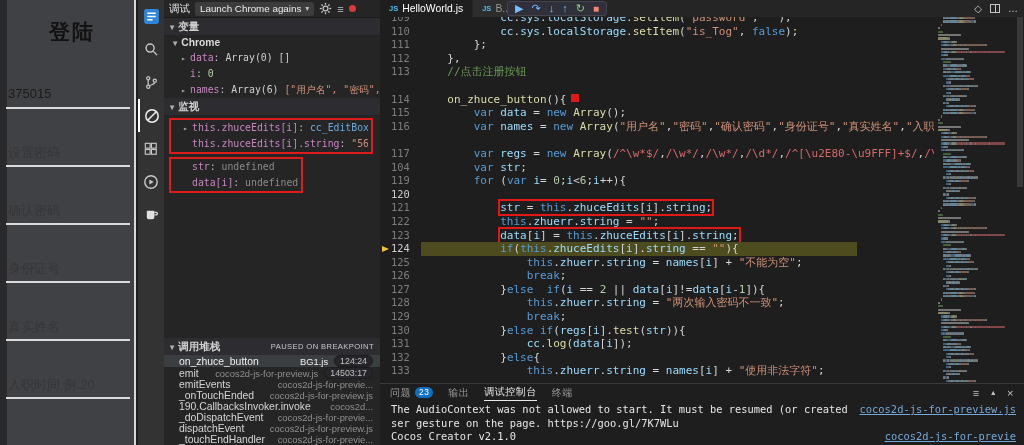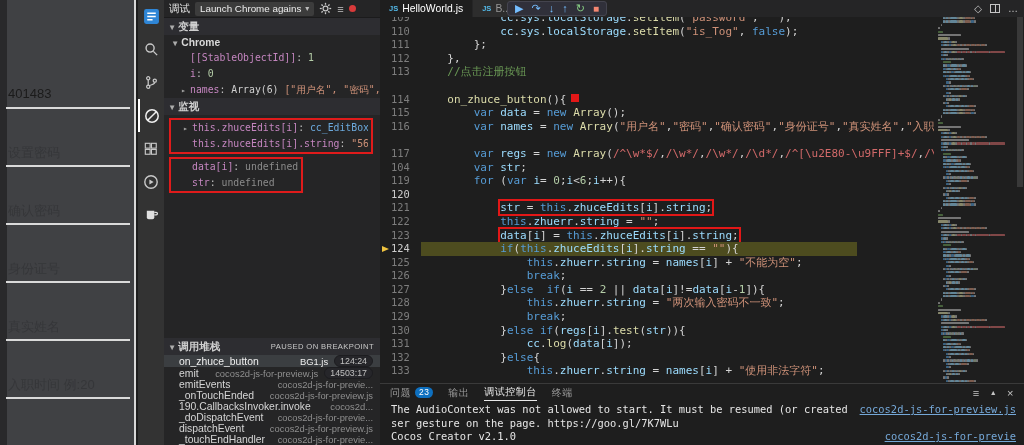--- a/index.html
+++ b/index.html
@@ -101,23 +101,24 @@
   .context{flex:1 1 auto;overflow:hidden}
   .conlink{flex:0 0 auto;margin-left:12px;color:#75a8d8;text-decoration:underline;cursor:pointer}
 </style>
 </head>
 <body>
 
 <div id="app">
 
   <aside class="preview">
     <div class="pv-edge"></div>
+    <div class="pv-title">登陆</div>
     <div id="pv-fields">
         <div class="pv-field" style="top: 86px;">
-          <div class="txt">401483</div>
+          <div class="txt">375015</div>
           <div class="ul"></div>
         </div>
         <div class="pv-field ph" style="top: 144px;">
           <div class="txt">设置密码</div>
           <div class="ul"></div>
         </div>
         <div class="pv-field ph" style="top: 202px;">
           <div class="txt">确认密码</div>
           <div class="ul"></div>
         </div>
@@ -213,37 +214,37 @@
 
     <div class="sec-h">
       <span class="chev">▾</span>
       <span>变量</span>
     </div>
     <div class="scope-row">
       <span class="chev">▾</span>
       <span>Chrome</span>
     </div>
     <div id="vars-list">
-        <div class="vrow"><span class="tw"></span><span class="vname">[[StableObjectId]]</span><span class="vsep">: </span><span class="vv-num">1</span></div>
+        <div class="vrow"><span class="tw">▸</span><span class="vname">data</span><span class="vsep">: </span><span class="vv-plain">Array(0) []</span></div>
         <div class="vrow"><span class="tw"></span><span class="vname">i</span><span class="vsep">: </span><span class="vv-num">0</span></div>
         <div class="vrow"><span class="tw">▸</span><span class="vname">names</span><span class="vsep">: </span><span class="vv-plain">Array(6) </span><span class="vv-str">["用户名", "密码", "…</span></div>
       </div>
 
     <div class="sec-h">
       <span class="chev">▾</span>
       <span>监视</span>
     </div>
     <div id="watch-groups">
         <div class="wgroup">
           <div class="vrow"><span class="tw">▸</span><span class="vname">this.zhuceEdits[i]</span><span class="vsep">: </span><span class="vv-obj">cc_EditBox {_name…</span></div>
           <div class="vrow"><span class="tw"></span><span class="vname">this.zhuceEdits[i].string</span><span class="vsep">: </span><span class="vv-str">"565656"</span></div>
         </div>
         <div class="wgroup">
+          <div class="vrow"><span class="tw"></span><span class="vname">str</span><span class="vsep">: </span><span class="vv-undef">undefined</span></div>
           <div class="vrow"><span class="tw"></span><span class="vname">data[i]</span><span class="vsep">: </span><span class="vv-undef">undefined</span></div>
-          <div class="vrow"><span class="tw"></span><span class="vname">str</span><span class="vsep">: </span><span class="vv-undef">undefined</span></div>
         </div>
       </div>
 
     <div class="cs-wrap">
       <div class="sec-h">
         <span class="chev">▾</span>
         <span>调用堆栈</span>
         <span class="cs-status">PAUSED ON BREAKPOINT</span>
       </div>
       <div id="frames-list">

